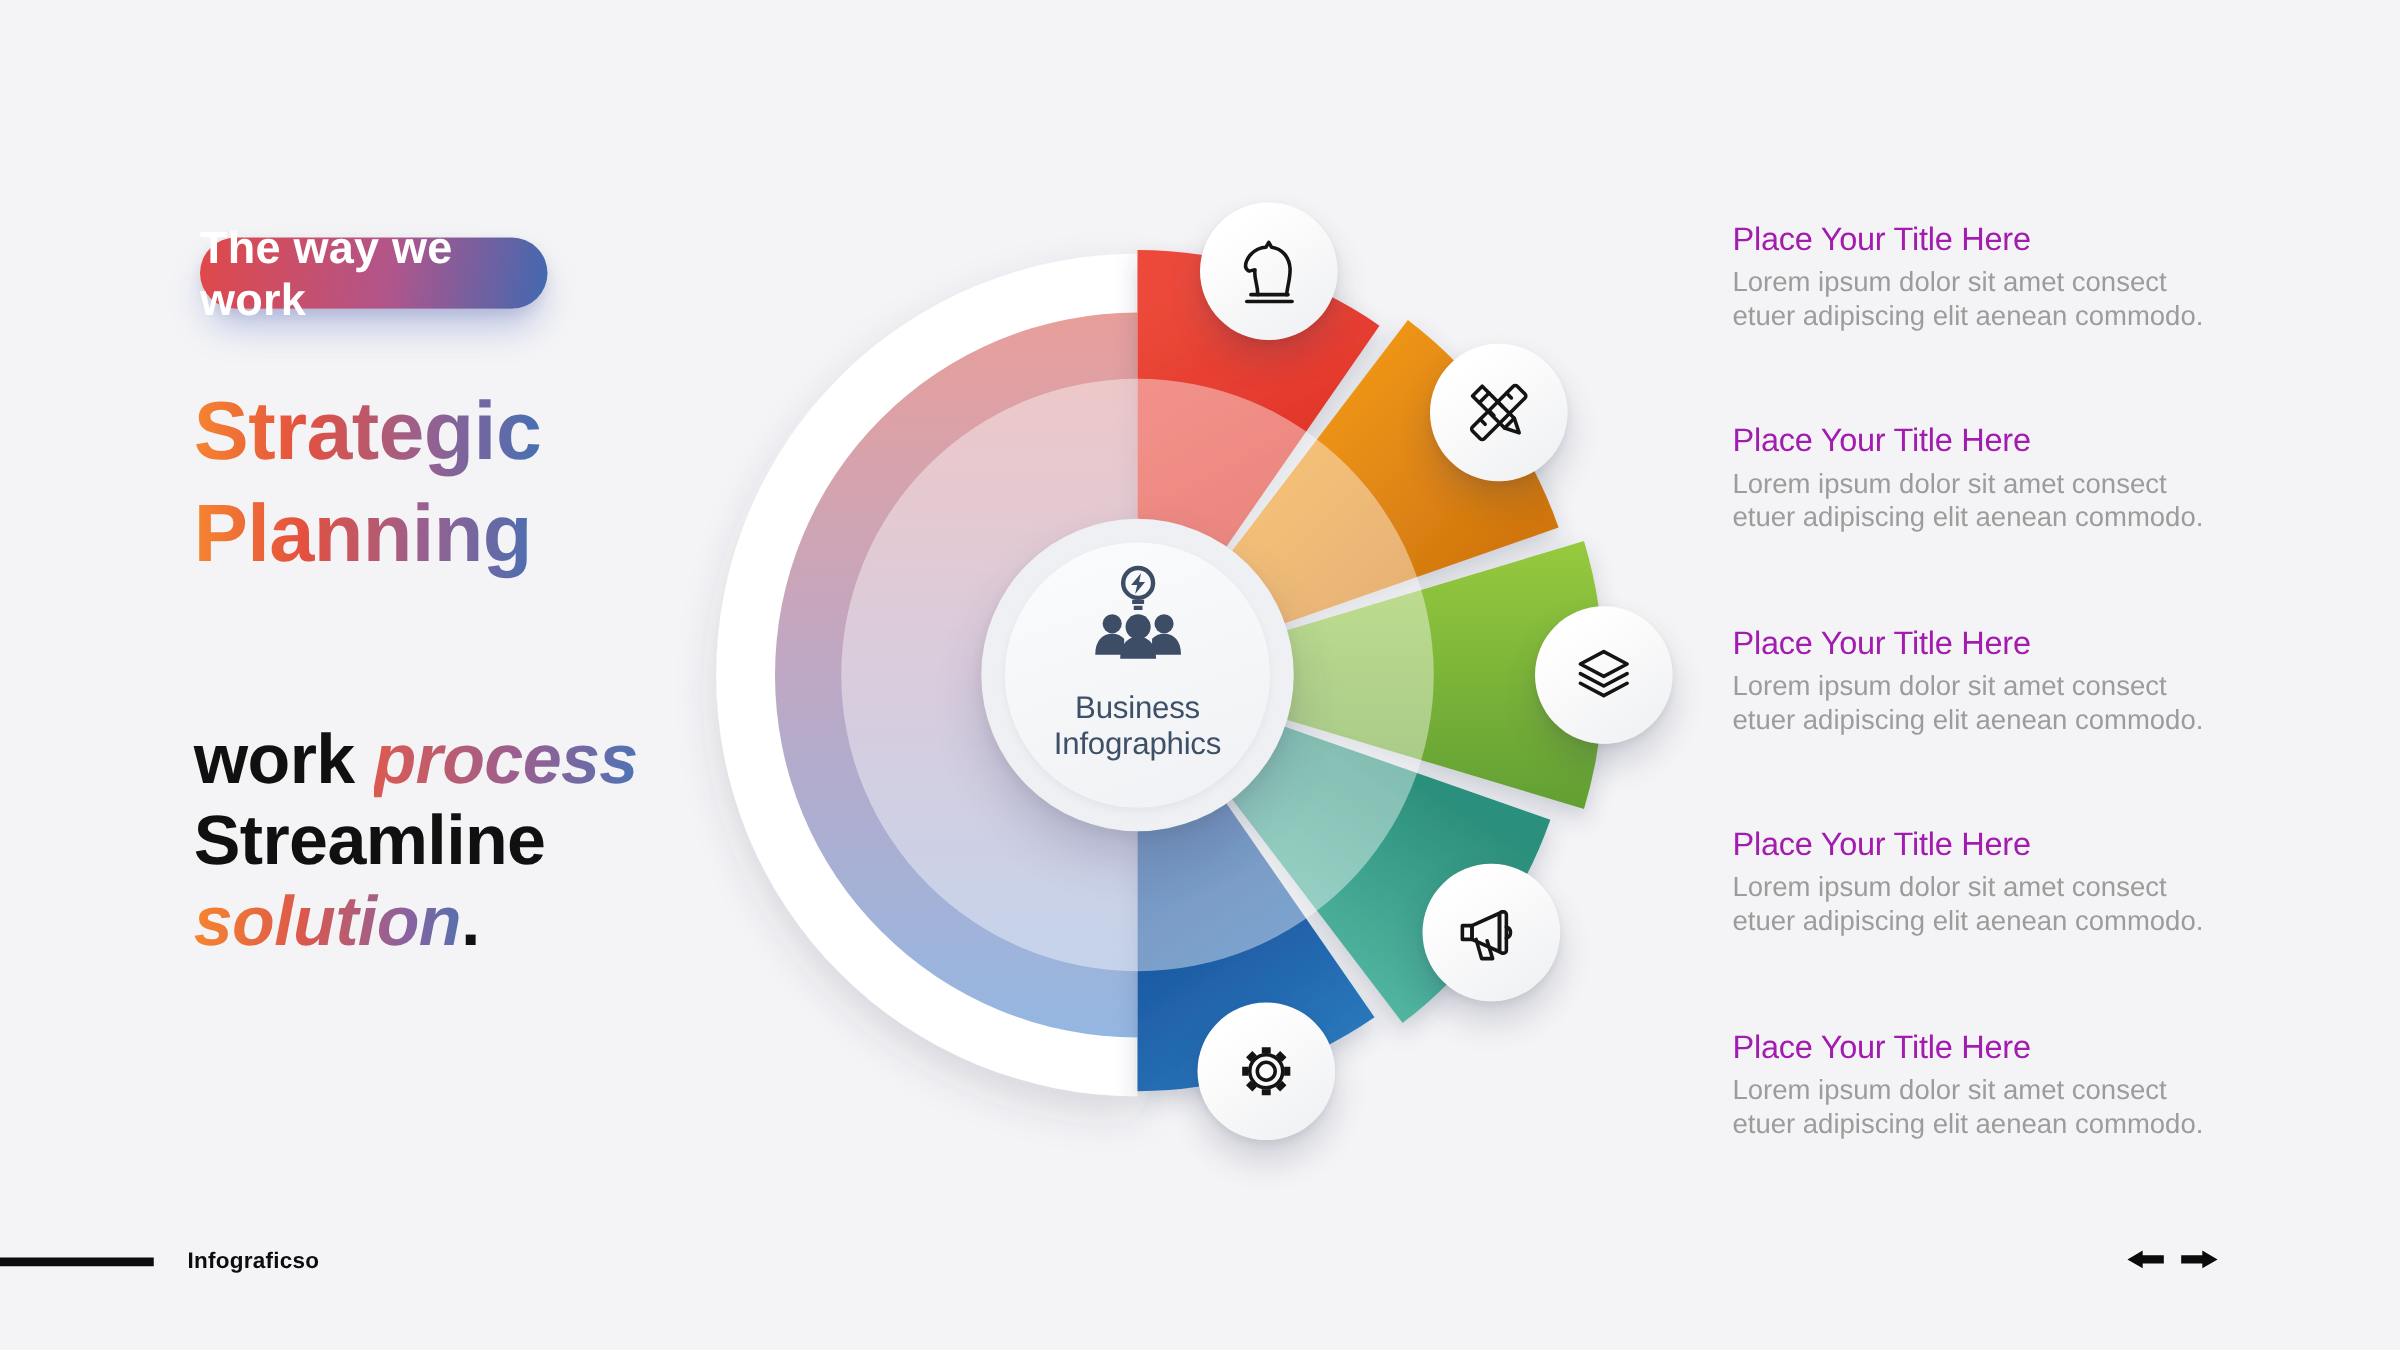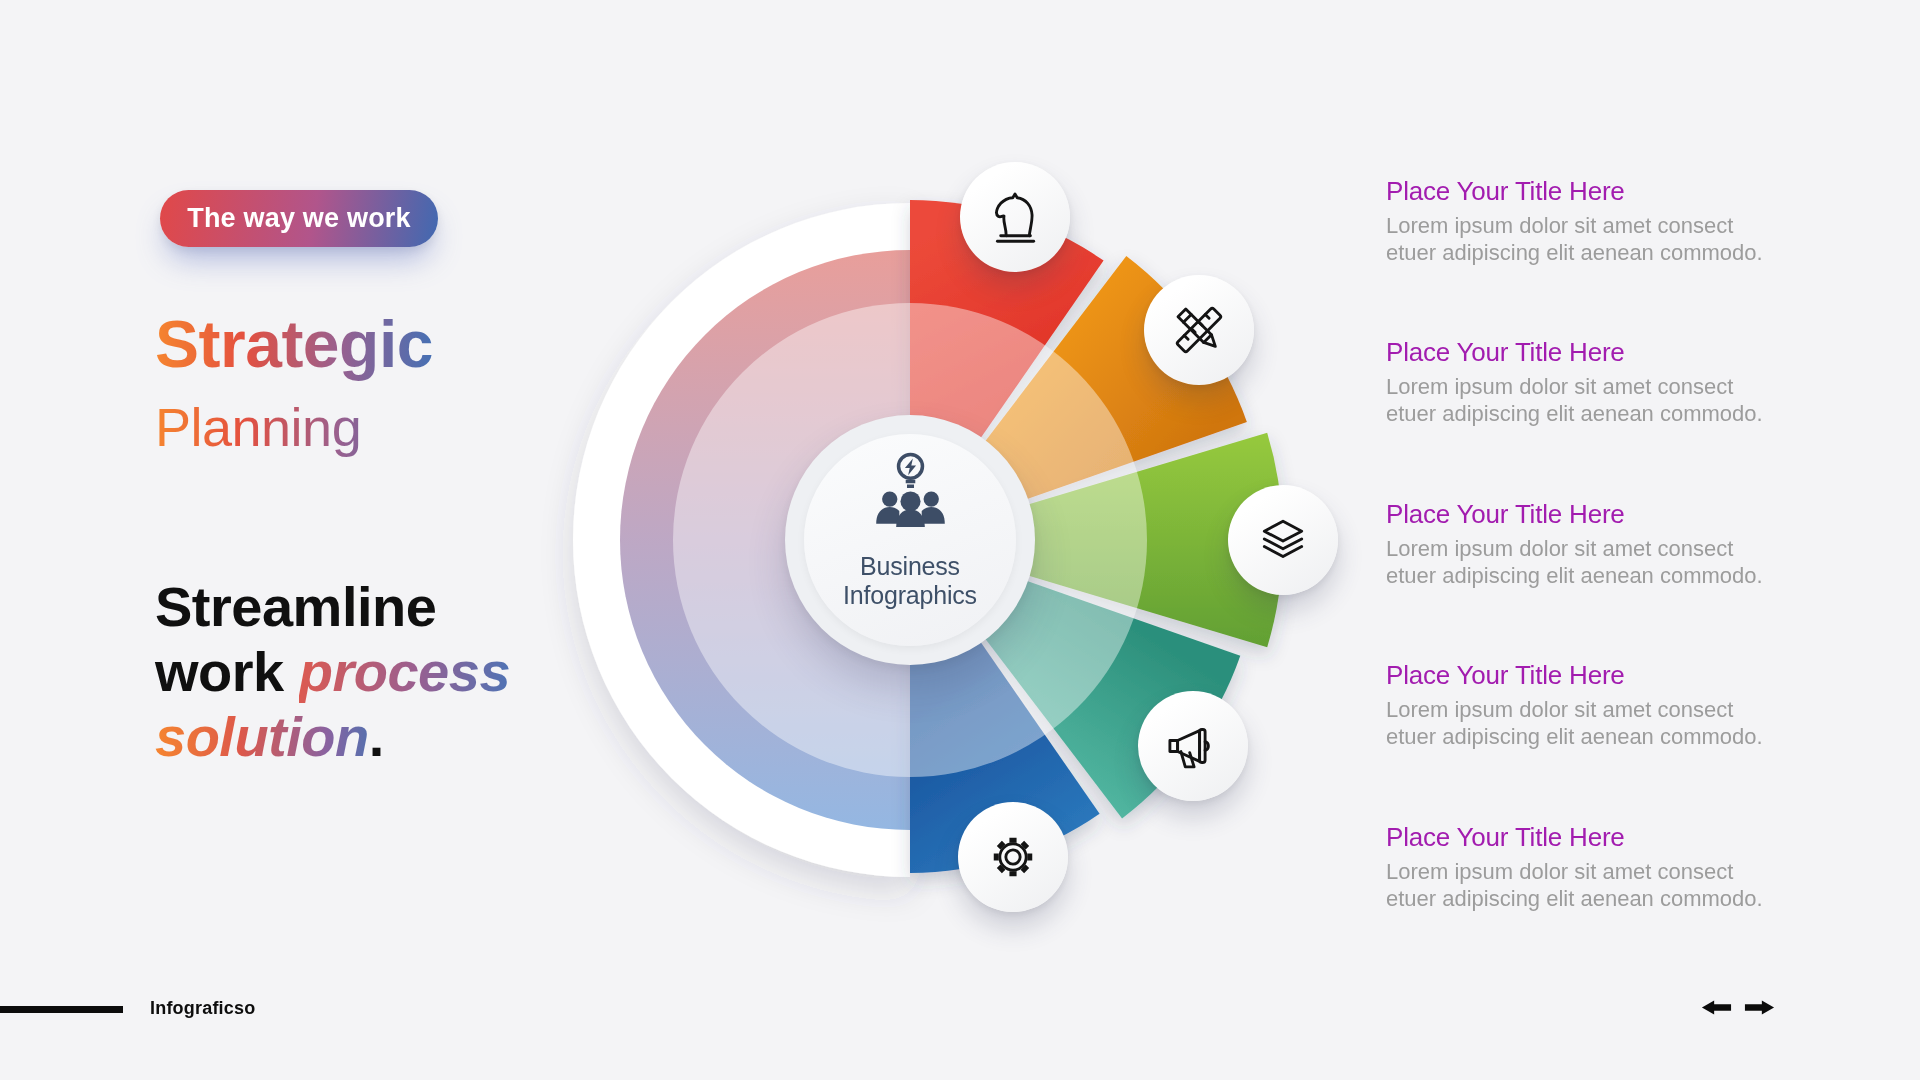--- a/index.html
+++ b/index.html
@@ -6,26 +6,26 @@
   body{
     width:1920px;height:1080px;position:relative;overflow:hidden;
     background:#f4f4f6;
     font-family:"Liberation Sans",sans-serif;
   }
   
   .badge{
     position:absolute;left:160px;top:190px;width:278px;height:57px;
     border-radius:29px;display:flex;align-items:center;justify-content:center;
     background:linear-gradient(100deg,#e14848 0%,#b1558b 55%,#4069b1 100%);
-    color:#fff;font-size:27px;font-weight:bold;letter-spacing:.2px;
+    color:#fff;font-size:36px;font-weight:bold;letter-spacing:.2px;
     box-shadow:0 18px 30px -6px rgba(95,115,195,.45),0 4px 10px rgba(0,0,0,.08);
   }
   .hero-title{position:absolute;left:155px;top:306px;}
   .hero-title .l1{font-size:66px;font-weight:bold;line-height:76px;letter-spacing:-.5px;}
-  .hero-title .l2{font-size:54px;font-weight:normal;line-height:90px;letter-spacing:-.5px;}
+  .hero-title .l2{font-size:65px;font-weight:bold;line-height:90px;letter-spacing:-.5px;}
   .grad-a{
     background-image:linear-gradient(92deg,#f6862f 0%,#e4503f 32%,#99608f 66%,#4570b4 100%);
     -webkit-background-clip:text;background-clip:text;color:transparent;
   }
   .hero-copy{position:absolute;left:155px;top:574px;font-size:56px;font-weight:bold;
     line-height:65px;color:#101010;letter-spacing:-.5px;}
   .grad-b{
     font-style:italic;
     background-image:linear-gradient(92deg,#dd5a50 0%,#9a5f90 55%,#4e73b5 100%);
     -webkit-background-clip:text;background-clip:text;color:transparent;
@@ -74,22 +74,22 @@
 <div class="badge">
   <span>The way we work</span>
 </div>
 
 <div class="hero-title">
   <div class="l1 grad-a">Strategic</div>
   <div class="l2 grad-a">Planning</div>
 </div>
 
 <div class="hero-copy">
+  <div><span>work </span><span class="grad-b">process</span></div>
   <div>Streamline</div>
-  <div><span>work </span><span class="grad-b">process</span></div>
   <div><span class="grad-c">solution</span><span>.</span></div>
 </div>
 
 <svg class="fan-svg" width="1920" height="1080" viewBox="0 0 1920 1080">
   <defs>
     <filter id="shSoft" x="-40%" y="-40%" width="180%" height="180%">
       <feDropShadow dx="0" dy="14" stdDeviation="16" flood-color="#3a3f5a" flood-opacity="0.16"></feDropShadow>
     </filter>
     <filter id="shWedge" x="-40%" y="-40%" width="180%" height="180%">
       <feDropShadow dx="0" dy="8" stdDeviation="9" flood-color="#3a3f5a" flood-opacity="0.22"></feDropShadow>

